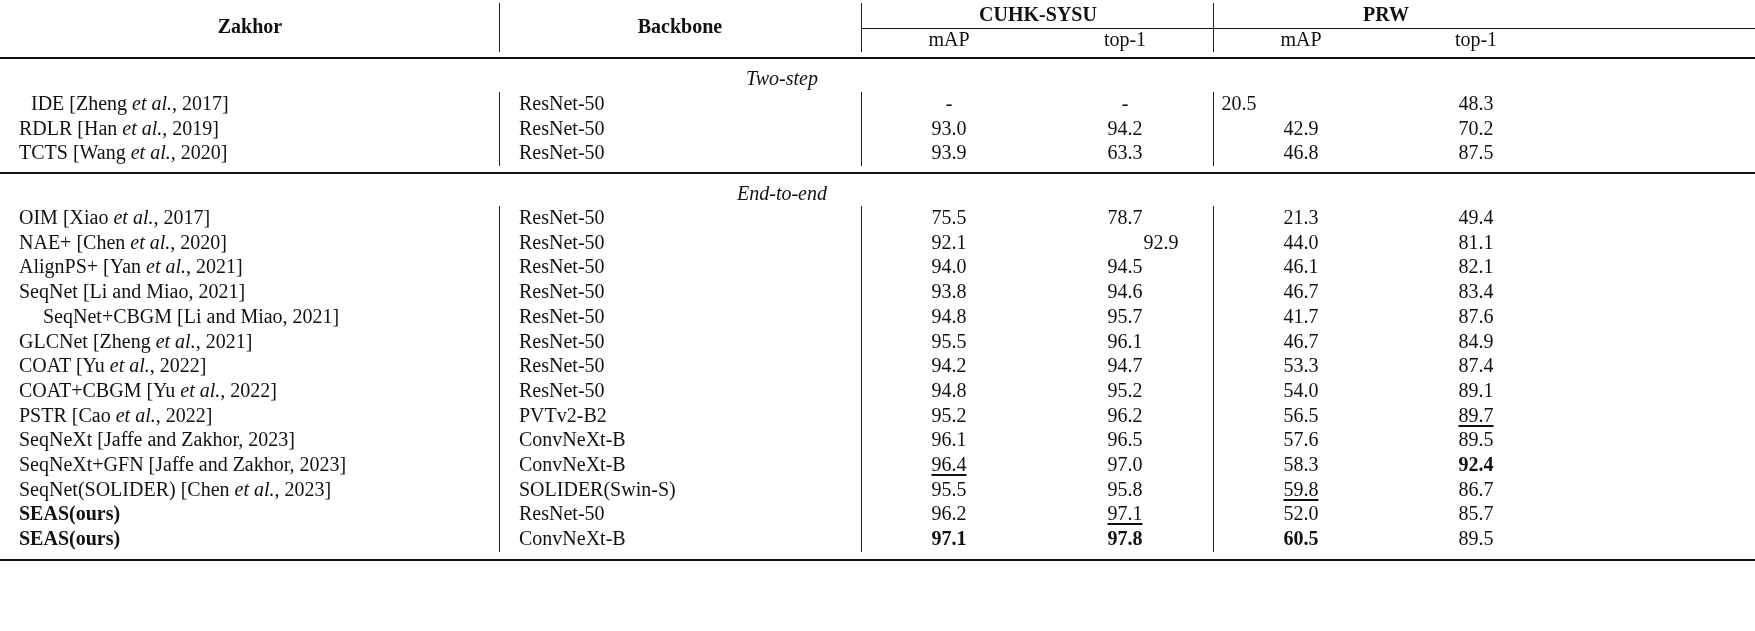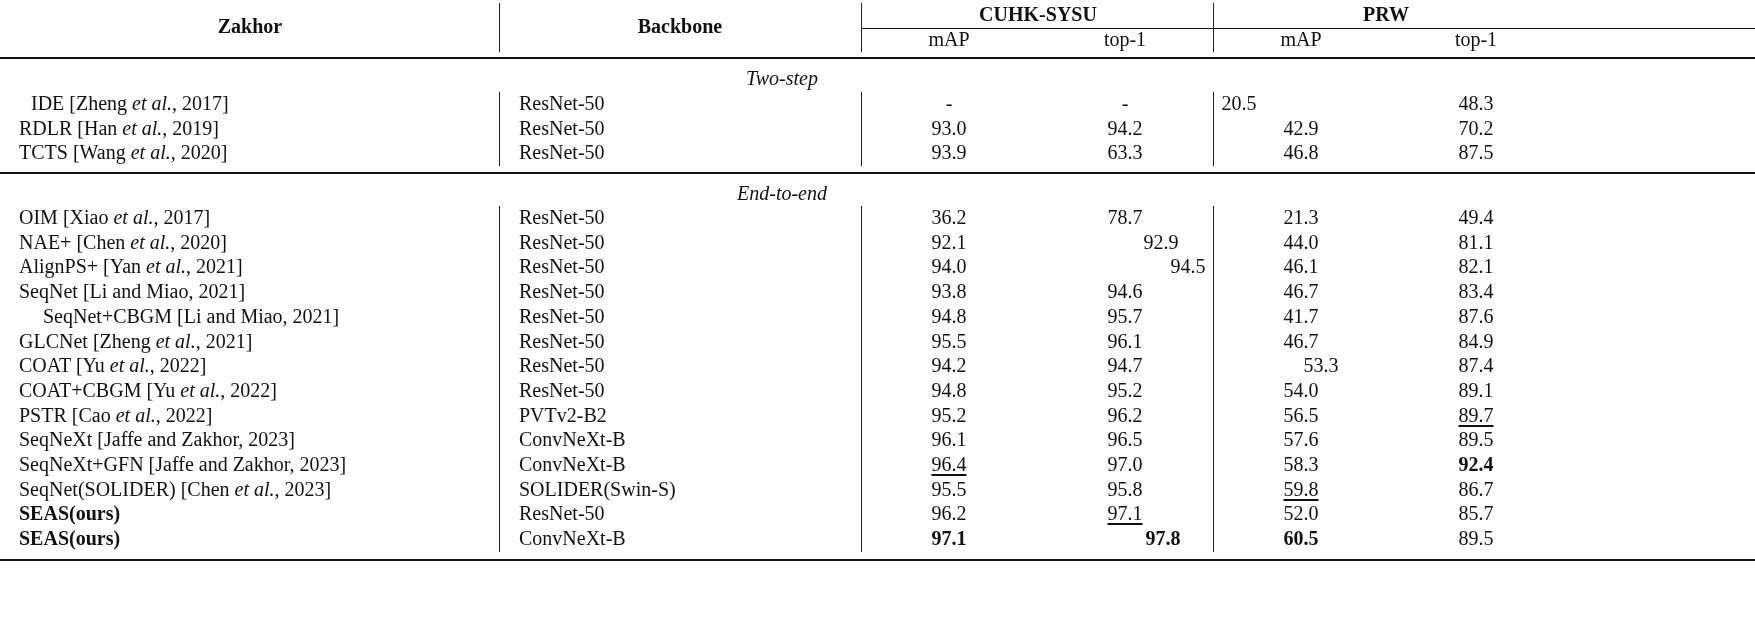--- a/index.html
+++ b/index.html
@@ -62,34 +62,34 @@
       <div class="cell ctr" style="left: 1125px; top: 140.4px;">63.3</div>
       <div class="cell ctr" style="left: 1301px; top: 140.4px;">46.8</div>
       <div class="cell ctr" style="left: 1476px; top: 140.4px;">87.5</div>
       <div class="hline" style="top: 172px; height: 2px;"></div>
       <div class="cell sec ctr" style="left: 782px; top: 181px;">End-to-end</div>
       <div class="vline" style="left: 499px; top: 206px; height: 345.8px;"></div>
       <div class="vline" style="left: 861px; top: 206px; height: 345.8px;"></div>
       <div class="vline" style="left: 1213px; top: 206px; height: 345.8px;"></div>
       <div class="cell" style="left: 19px; top: 205px;"><span>OIM</span><span> [<span>Xiao</span> <i>et al.</i>, <span>2017</span>]</span></div>
       <div class="cell" style="left: 519px; top: 205px;">ResNet-50</div>
-      <div class="cell ctr" style="left: 949px; top: 205px;">36.2</div>
+      <div class="cell ctr" style="left: 949px; top: 205px;">75.5</div>
       <div class="cell ctr" style="left: 1125px; top: 205px;">78.7</div>
       <div class="cell ctr" style="left: 1301px; top: 205px;">21.3</div>
       <div class="cell ctr" style="left: 1476px; top: 205px;">49.4</div>
       <div class="cell" style="left: 19px; top: 229.7px;"><span>NAE+</span><span> [<span>Chen</span> <i>et al.</i>, <span>2020</span>]</span></div>
       <div class="cell" style="left: 519px; top: 229.7px;">ResNet-50</div>
       <div class="cell ctr" style="left: 949px; top: 229.7px;">92.1</div>
       <div class="cell ctr" style="left: 1125px; top: 229.7px; margin-left: 36px;">92.9</div>
       <div class="cell ctr" style="left: 1301px; top: 229.7px;">44.0</div>
       <div class="cell ctr" style="left: 1476px; top: 229.7px;">81.1</div>
       <div class="cell" style="left: 19px; top: 254.4px;"><span>AlignPS+</span><span> [<span>Yan</span> <i>et al.</i>, <span>2021</span>]</span></div>
       <div class="cell" style="left: 519px; top: 254.4px;">ResNet-50</div>
       <div class="cell ctr" style="left: 949px; top: 254.4px;">94.0</div>
-      <div class="cell ctr" style="left: 1188px; top: 254.4px;">94.5</div>
+      <div class="cell ctr" style="left: 1125px; top: 254.4px;">94.5</div>
       <div class="cell ctr" style="left: 1301px; top: 254.4px;">46.1</div>
       <div class="cell ctr" style="left: 1476px; top: 254.4px;">82.1</div>
       <div class="cell" style="left: 19px; top: 279.1px;"><span>SeqNet</span><span> [<span>Li and Miao</span>, <span>2021</span>]</span></div>
       <div class="cell" style="left: 519px; top: 279.1px;">ResNet-50</div>
       <div class="cell ctr" style="left: 949px; top: 279.1px;">93.8</div>
       <div class="cell ctr" style="left: 1125px; top: 279.1px;">94.6</div>
       <div class="cell ctr" style="left: 1301px; top: 279.1px;">46.7</div>
       <div class="cell ctr" style="left: 1476px; top: 279.1px;">83.4</div>
       <div class="cell" style="left: 19px; top: 303.8px; margin-left: 24px;"><span>SeqNet+CBGM</span><span> [<span>Li and Miao</span>, <span>2021</span>]</span></div>
       <div class="cell" style="left: 519px; top: 303.8px;">ResNet-50</div>
@@ -100,21 +100,21 @@
       <div class="cell" style="left: 19px; top: 328.5px;"><span>GLCNet</span><span> [<span>Zheng</span> <i>et al.</i>, <span>2021</span>]</span></div>
       <div class="cell" style="left: 519px; top: 328.5px;">ResNet-50</div>
       <div class="cell ctr" style="left: 949px; top: 328.5px;">95.5</div>
       <div class="cell ctr" style="left: 1125px; top: 328.5px;">96.1</div>
       <div class="cell ctr" style="left: 1301px; top: 328.5px;">46.7</div>
       <div class="cell ctr" style="left: 1476px; top: 328.5px;">84.9</div>
       <div class="cell" style="left: 19px; top: 353.2px;"><span>COAT</span><span> [<span>Yu</span> <i>et al.</i>, <span>2022</span>]</span></div>
       <div class="cell" style="left: 519px; top: 353.2px;">ResNet-50</div>
       <div class="cell ctr" style="left: 949px; top: 353.2px;">94.2</div>
       <div class="cell ctr" style="left: 1125px; top: 353.2px;">94.7</div>
-      <div class="cell ctr" style="left: 1301px; top: 353.2px; margin-left: 20px;">53.3</div>
+      <div class="cell ctr" style="left: 1301px; top: 353.2px;">53.3</div>
       <div class="cell ctr" style="left: 1476px; top: 353.2px;">87.4</div>
       <div class="cell" style="left: 19px; top: 377.9px;"><span>COAT+CBGM</span><span> [<span>Yu</span> <i>et al.</i>, <span>2022</span>]</span></div>
       <div class="cell" style="left: 519px; top: 377.9px;">ResNet-50</div>
       <div class="cell ctr" style="left: 949px; top: 377.9px;">94.8</div>
       <div class="cell ctr" style="left: 1125px; top: 377.9px;">95.2</div>
       <div class="cell ctr" style="left: 1301px; top: 377.9px;">54.0</div>
       <div class="cell ctr" style="left: 1476px; top: 377.9px;">89.1</div>
       <div class="cell" style="left: 19px; top: 402.6px;"><span>PSTR</span><span> [<span>Cao</span> <i>et al.</i>, <span>2022</span>]</span></div>
       <div class="cell" style="left: 519px; top: 402.6px;">PVTv2-B2</div>
       <div class="cell ctr" style="left: 949px; top: 402.6px;">95.2</div>
@@ -141,19 +141,19 @@
       <div class="cell ctr" style="left: 1476px; top: 476.7px;">86.7</div>
       <div class="cell" style="left: 19px; top: 501.4px;"><span class="b">SEAS(ours)</span></div>
       <div class="cell" style="left: 519px; top: 501.4px;">ResNet-50</div>
       <div class="cell ctr" style="left: 949px; top: 501.4px;">96.2</div>
       <div class="cell ctr u" style="left: 1125px; top: 501.4px;">97.1</div>
       <div class="cell ctr" style="left: 1301px; top: 501.4px;">52.0</div>
       <div class="cell ctr" style="left: 1476px; top: 501.4px;">85.7</div>
       <div class="cell" style="left: 19px; top: 526.1px;"><span class="b">SEAS(ours)</span></div>
       <div class="cell" style="left: 519px; top: 526.1px;">ConvNeXt-B</div>
       <div class="cell ctr b" style="left: 949px; top: 526.1px;">97.1</div>
-      <div class="cell ctr b" style="left: 1163px; top: 526.1px; text-align: right;">97.8</div>
+      <div class="cell ctr b" style="left: 1125px; top: 526.1px; text-align: right;">97.8</div>
       <div class="cell ctr b" style="left: 1301px; top: 526.1px;">60.5</div>
       <div class="cell ctr" style="left: 1476px; top: 526.1px;">89.5</div>
     </div>
 
   <div class="hline" style="top:559px; height:2px;"></div>
 </div>
 
 </body></html>

